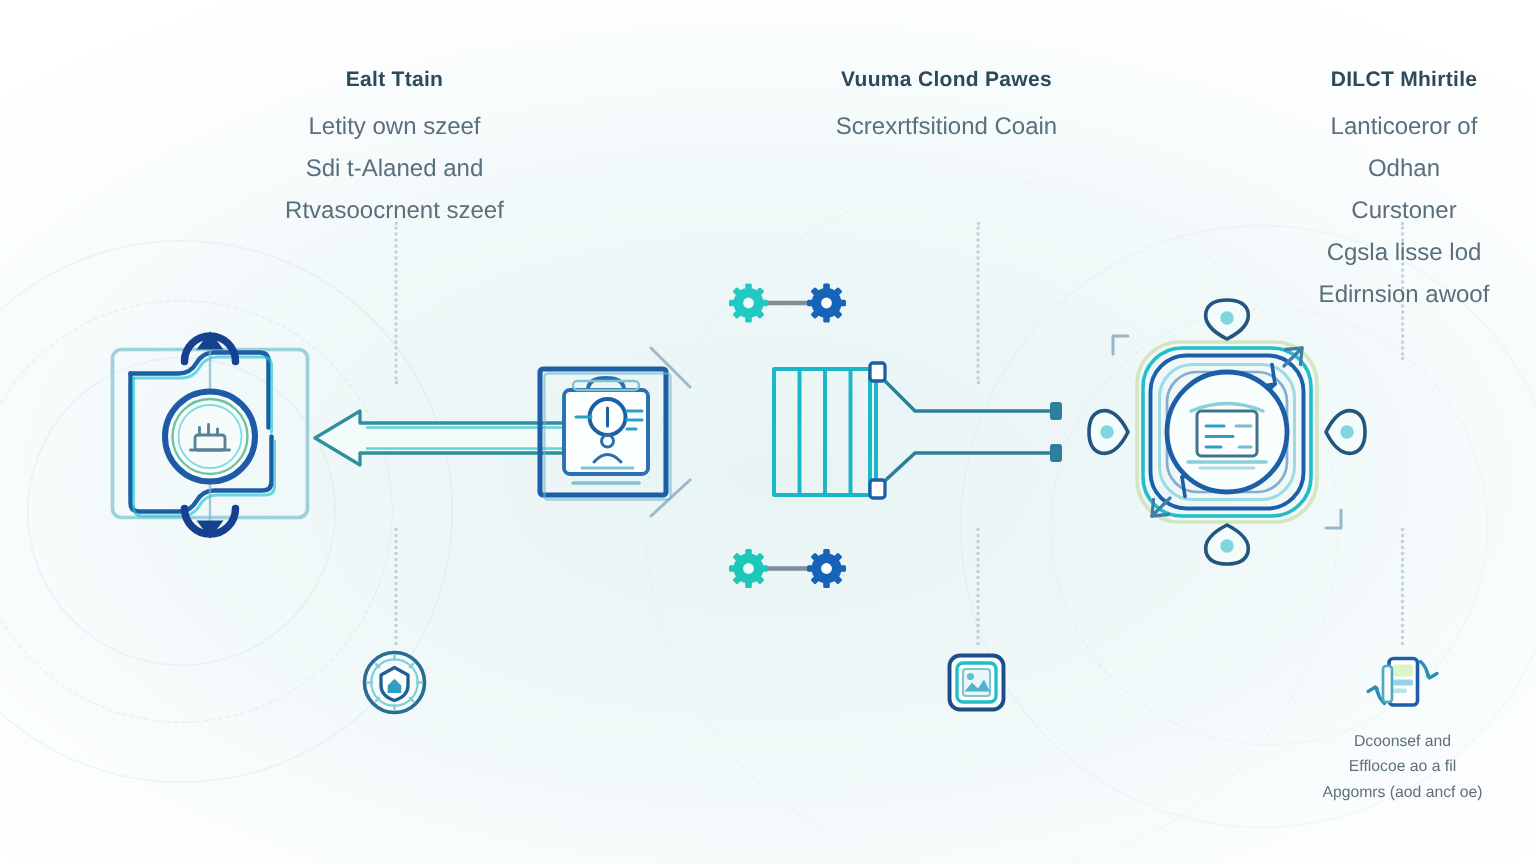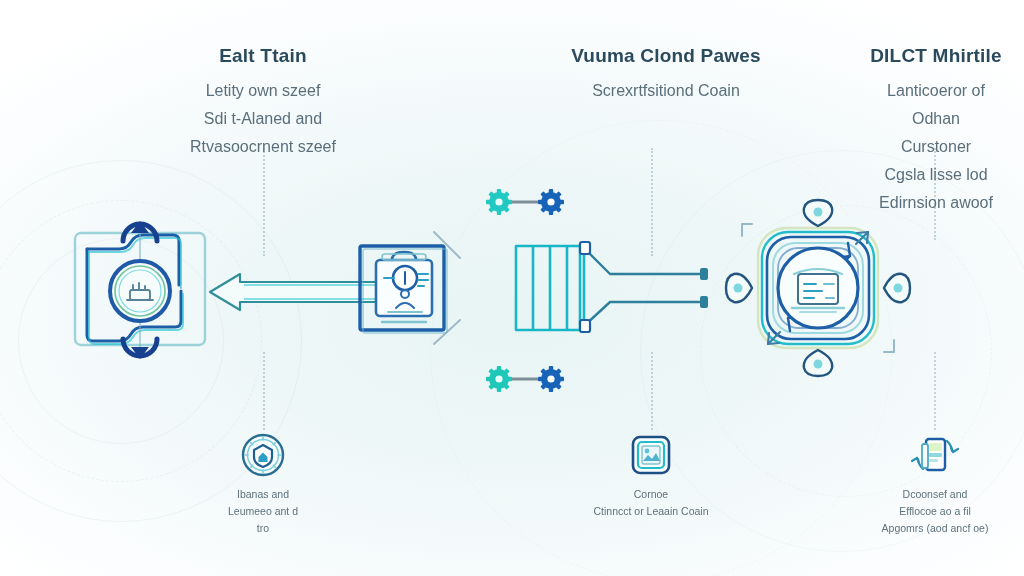--- a/index.html
+++ b/index.html
@@ -19,21 +19,21 @@
   .ring{
     position:absolute;border-radius:50%;
     border:1px solid rgba(120,170,180,0.10);
     pointer-events:none;
   }
   .ring.d{border-style:dashed;border-color:rgba(120,170,180,0.13);}
 
   
   .col-head{position:absolute;text-align:center;}
   .col-title{
-    font-size:19px;font-weight:700;color:#2b4a5c;
+    font-size:14px;font-weight:700;color:#2b4a5c;
     letter-spacing:.2px;line-height:1.25;
     filter:blur(.35px);
   }
   .col-sub{
     margin-top:9px;font-size:16px;color:#5a6f7b;
     line-height:1.75;filter:blur(.4px);
   }
 
   
   .vsep{
@@ -72,21 +72,21 @@
 
   <div class="col-head" style="left:163px;top:44px;width:200px;">
     <div class="col-title">Ealt Ttain</div>
     <div class="col-sub">
       <div>Letity own szeef</div>
       <div>Sdi t-Alaned and</div>
       <div>Rtvasoocrnent szeef</div>
     </div>
   </div>
 
-  <div class="col-head" style="left:566px;top:44px;width:200px;">
+  <div class="col-head" style="left:531px;top:44px;width:200px;">
     <div class="col-title">Vuuma Clond Pawes</div>
     <div class="col-sub">
       <div>Screxrtfsitiond Coain</div>
     </div>
   </div>
 
   <div class="col-head" style="left:838px;top:44px;width:196px;">
     <div class="col-title">DILCT Mhirtile</div>
     <div class="col-sub">
       <div>Lanticoeror of</div>
@@ -325,41 +325,32 @@
         <circle cx="23" cy="23" r="20" fill="#f6fcfc" stroke="#2a6d92" stroke-width="2.4"></circle>
         <circle cx="23" cy="23" r="15.5" fill="none" stroke="#5fc3d2" stroke-width="1.5" opacity=".8"></circle>
         <g stroke="#7fd0dc" stroke-width="1.6" stroke-linecap="round">
           <path d="M23 5 v3 M23 38 v3 M5 23 h3 M38 23 h3"></path>
           <path d="M10.5 10.5 l2.2 2.2 M33.3 33.3 l2.2 2.2 M35.5 10.5 l-2.2 2.2 M12.7 33.3 l-2.2 2.2"></path>
         </g>
         <path d="M23 13 l9 5 v7 q0 7 -9 10 q-9 -3 -9 -10 v-7 z" fill="#ffffff" stroke="#1f5f95" stroke-width="2.2" stroke-linejoin="round"></path>
         <path d="M18.5 25 l4.5 -4.5 l4.5 4.5 v5 h-9 z" fill="#2b9fc4"></path>
       </svg>
     </div>
-    <div class="cap-text">
-      <div>Ibanas and</div>
-      <div>Leumeeo ant d</div>
-      <div>tro</div>
-    </div>
   </div>
 
   <div class="cap" style="left:551px;top:432px;">
     <div class="cap-icon">
       <svg width="46" height="46" viewBox="0 0 46 46">
         <rect x="5" y="5" width="36" height="36" rx="7" fill="#f8fdfd" stroke="#1d4f86" stroke-width="2.6"></rect>
         <rect x="10" y="10" width="26" height="26" rx="4" fill="#ffffff" stroke="#23bdc9" stroke-width="2.2"></rect>
         <rect x="14" y="14" width="18" height="18" rx="2" fill="#e9f7f9" stroke="#7fc4cf" stroke-width="1.4"></rect>
         <path d="M15 29 l5 -6 l4 4 l4 -6 l4 8 z" fill="#2b9fc4" opacity=".8"></path>
         <circle cx="19" cy="19" r="2.4" fill="#5fc3d2"></circle>
       </svg>
     </div>
-    <div class="cap-text">
-      <div>Cornoe</div>
-      <div>Ctinncct or Leaain Coain</div>
-    </div>
   </div>
 
   <div class="cap" style="left:835px;top:432px;">
     <div class="cap-icon">
       <svg width="52" height="46" viewBox="0 0 52 46">
         <g fill="none" stroke="#2b8fb4" stroke-width="2.2" stroke-linecap="round">
           <path d="M38 9 a16 16 0 0 1 5 10"></path>
           <path d="M44 20 l-2 -5 M44 20 l5 -3"></path>
           <path d="M14 37 a16 16 0 0 1 -5 -10"></path>
           <path d="M8 26 l2 5 M8 26 l-5 3"></path>

